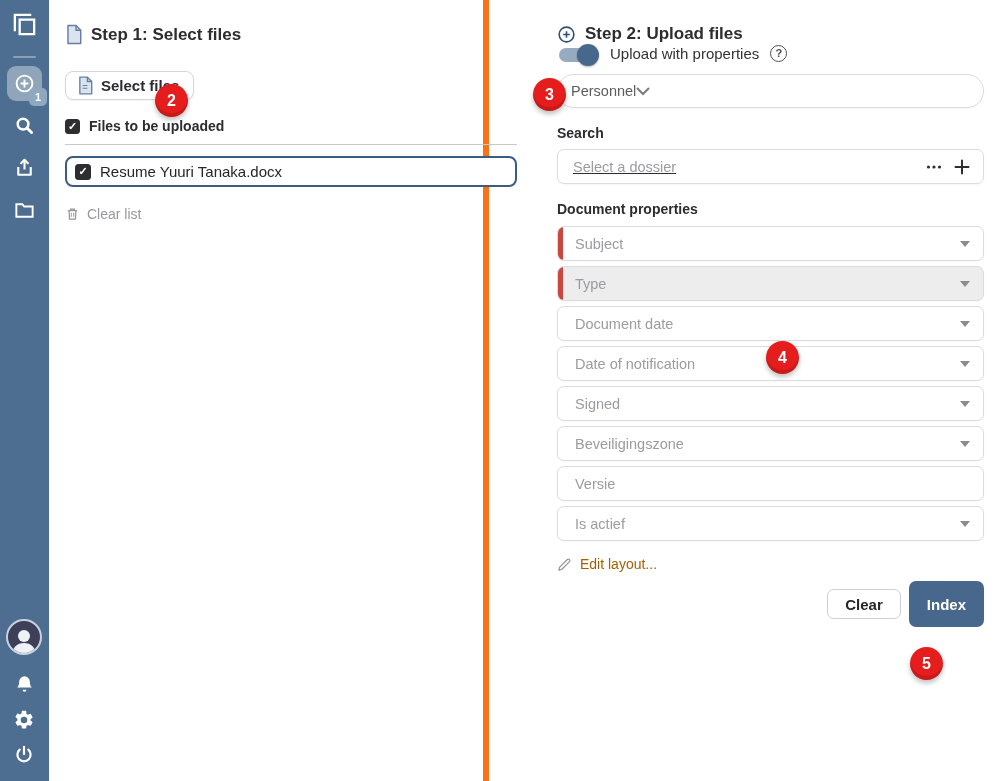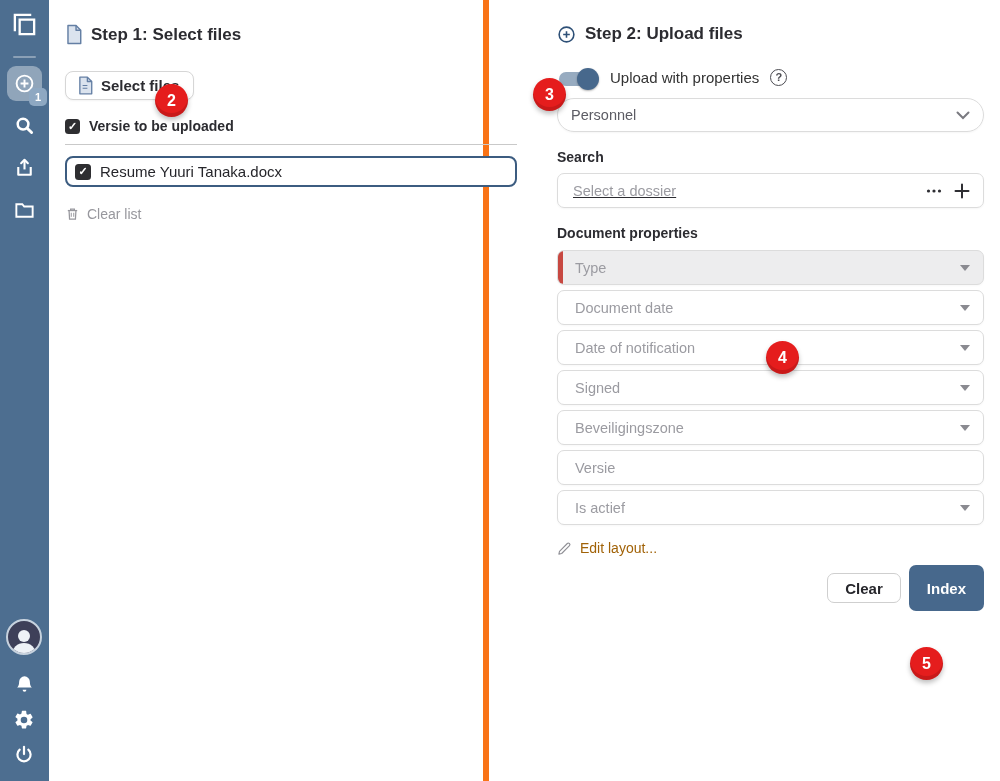--- a/index.html
+++ b/index.html
@@ -29,26 +29,26 @@
   .files-header { margin-top:18px; display:flex; align-items:center; gap:9px; font-size:14px; font-weight:700; color:#2c2c31; }
   .divider { margin-top:10px; border:none; border-top:1px solid #c9c9c9; width:452px; }
   .file-item { margin-top:11px; width:452px; height:31px; border:2px solid #3c5c80; border-radius:8px; display:flex; align-items:center; gap:9px; padding:0 8px; font-size:15px; color:#26262b; background:#fff; }
   .clear-list { margin-top:19px; display:flex; align-items:center; gap:7px; color:#97979d; font-size:14px; cursor:pointer; }
 
   .cb { width:16px; height:16px; background:#2e2e31; border-radius:3.5px; position:relative; flex:none; cursor:pointer; }
   .cb::after { content:"✓"; position:absolute; inset:0; display:flex; align-items:center; justify-content:center; color:#fff; font-size:11px; font-weight:700; }
   .cb.small { width:15px; height:15px; }
 
   
-  .toggle-row { margin-top:24px; display:flex; align-items:center; gap:11px; font-size:15px; color:#333; }
+  .toggle-row { display:flex; align-items:center; gap:11px; font-size:15px; color:#333; }
   .switch { width:37px; height:14px; background:#97abc0; border-radius:7px; position:relative; margin:4px 3px 0 2px; cursor:pointer; }
   .knob { position:absolute; right:-3px; top:-4px; width:22px; height:22px; border-radius:50%; background:#47688c; box-shadow:0 1px 2px rgba(0,0,0,.3); }
   .qicon { width:17px; height:17px; border:1.7px solid #4c4c52; border-radius:50%; display:flex; align-items:center; justify-content:center; font-size:11px; font-weight:700; color:#4c4c52; }
 
-  .select-box { margin-top:12px; height:34px; border:1px solid #dcdcdc; border-radius:17px; display:flex; align-items:center; justify-content:space-between; padding:0 13px; font-size:14.5px; color:#5c5c64; cursor:pointer; box-shadow:0 1px 2px rgba(0,0,0,.04); }
+  .select-box { margin-top:12px; height:34px; border:1px solid #dcdcdc; border-radius:17px; display:flex; align-items:center; padding:0 13px; font-size:14.5px; color:#5c5c64; cursor:pointer; box-shadow:0 1px 2px rgba(0,0,0,.04); }
   .section-label { margin-top:17px; font-size:14px; font-weight:700; color:#2c2c31; }
   .dossier { margin-top:8px; height:35px; border:1px solid #dcdcdc; border-radius:7px; display:flex; align-items:center; padding:10px 13px; gap:12px; box-shadow:0 1px 2px rgba(0,0,0,.04);text-decoration:underline; }
   .dossier input { flex:1; border:none; outline:none; background:transparent; font-family:inherit; font-size:14.5px; color:#333; }
   .dossier input::placeholder { color:#9b9ba1; opacity:1; }
 
   .fields { margin-top:9px; }
   .field { position:relative; height:35px; border:1px solid #dcdcdc; border-radius:7px; margin-bottom:5px; display:flex; align-items:center; padding:0 13px 0 15px; background:#fff; box-shadow:0 1px 2px rgba(0,0,0,.03); overflow:hidden; }
   .field.required::before { content:""; position:absolute; left:0; top:0; bottom:0; width:5px; background:#c74841; }
   .field.hl { background:#ededee; }
   .field input { flex:1; border:none; outline:none; background:transparent; font-family:inherit; font-size:14.5px; color:#333; }
@@ -142,21 +142,21 @@
     <svg width="16" height="19" viewBox="0 0 20 24">
         <path d="M3.5 1.5 h9.5 l5.5 5.5 v15.5 h-15 z" fill="#dbe3ee" stroke="#647fa4" stroke-width="1.7" stroke-linejoin="round"></path>
         <path d="M13 1.5 v5.5 h5.5" fill="none" stroke="#647fa4" stroke-width="1.7" stroke-linejoin="round"></path>
         <path d="M7 12h6M7 15.5h6" stroke="#647fa4" stroke-width="1.5"></path>
       </svg>
     <span>Select files</span>
   </button>
 
   <div class="files-header">
     <span class="cb small"></span>
-    <span>Versie to be uploaded</span>
+    <span>Files to be uploaded</span>
   </div>
 
   <hr class="divider">
 
   <div class="file-item">
     <span class="cb"></span>
     <span>Resume Yuuri Tanaka.docx</span>
   </div>
 
   <div class="clear-list">
@@ -206,20 +206,24 @@
         <circle cx="13.5" cy="8" r="1.6" fill="#2e2e33"></circle>
       </svg>
     <svg width="16" height="16" viewBox="0 0 16 16">
         <path d="M8 1.5v13M1.5 8h13" stroke="#2e2e33" stroke-width="2" stroke-linecap="round"></path>
       </svg>
   </div>
 
   <div class="section-label">Document properties</div>
 
   <div class="fields">
+    <div class="field required">
+      <input placeholder="Subject" style="">
+      <span class="caret"></span>
+    </div>
     <div class="field required hl">
       <input style="background: transparent;" placeholder="Type">
       <span class="caret"></span>
     </div>
     <div class="field">
       <input placeholder="Document date" style="">
       <span class="caret"></span>
     </div>
     <div class="field">
       <input placeholder="Date of notification" style="">

